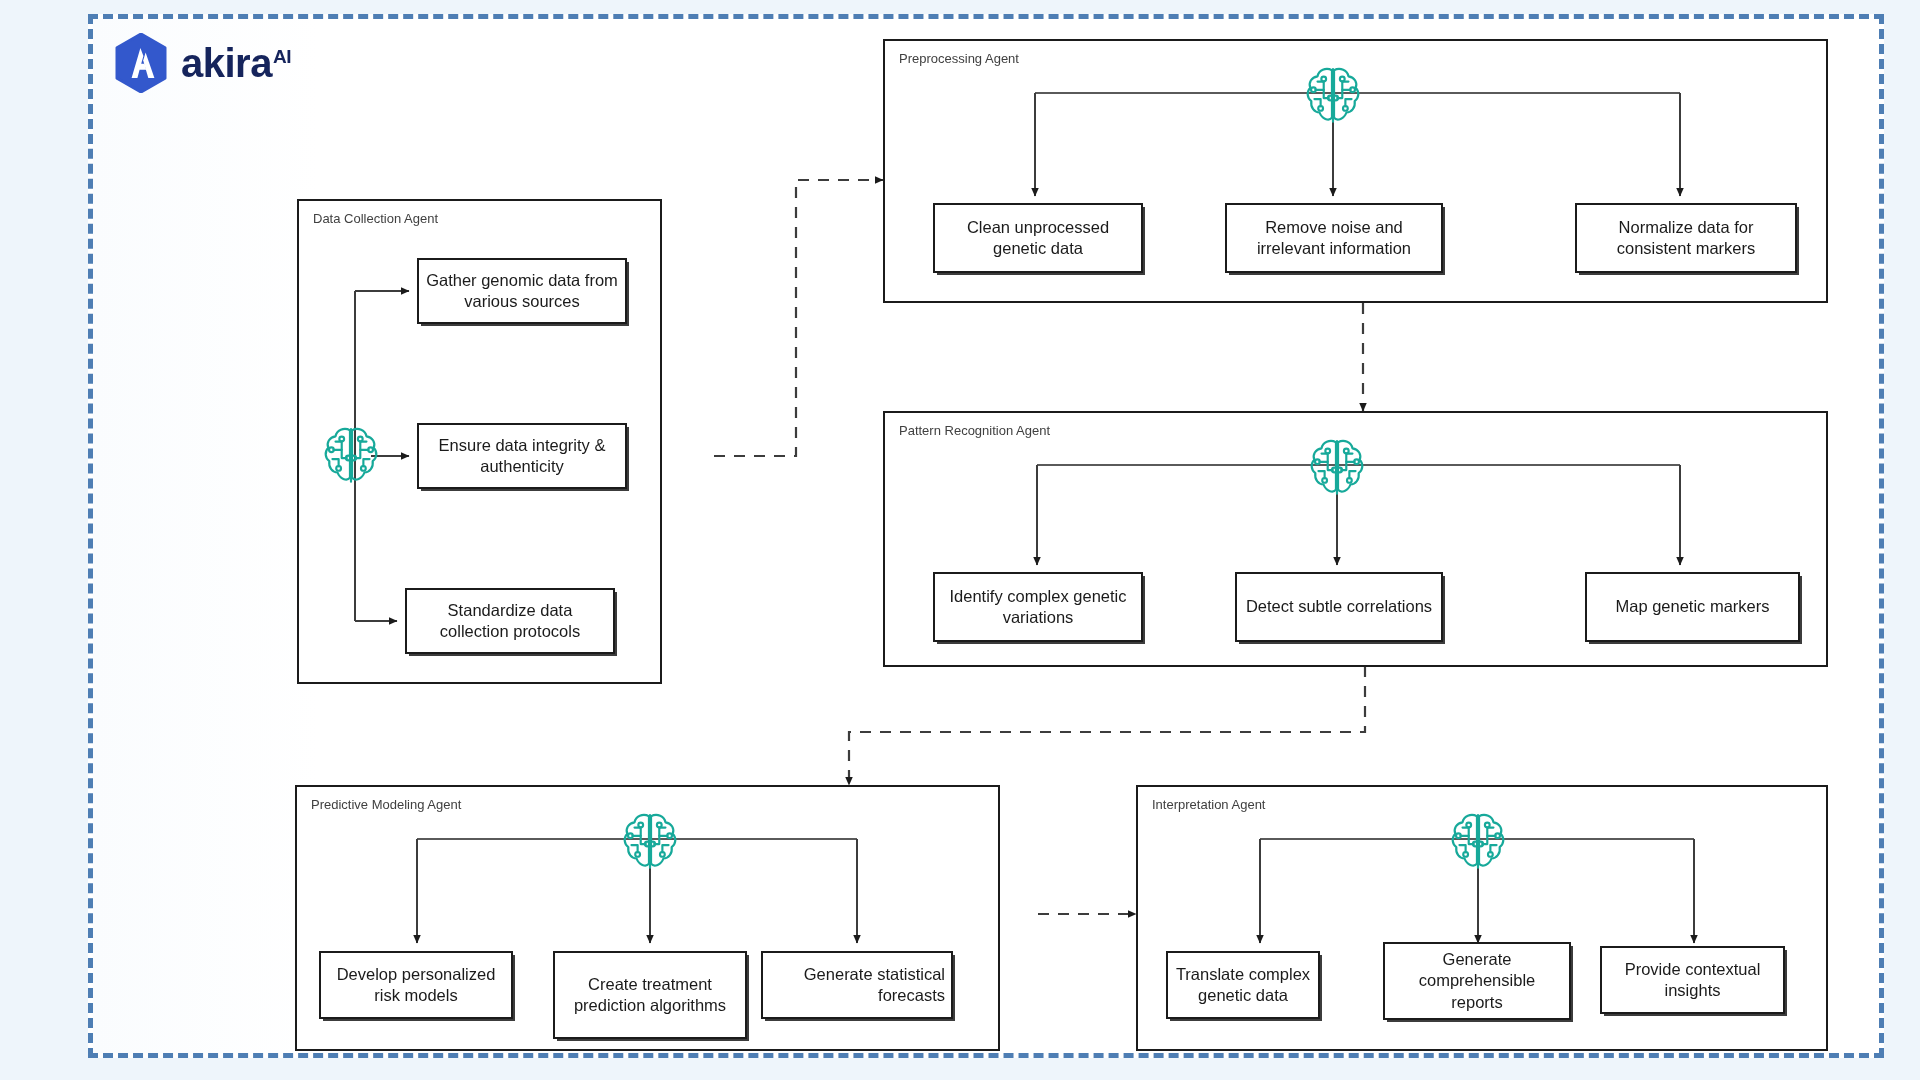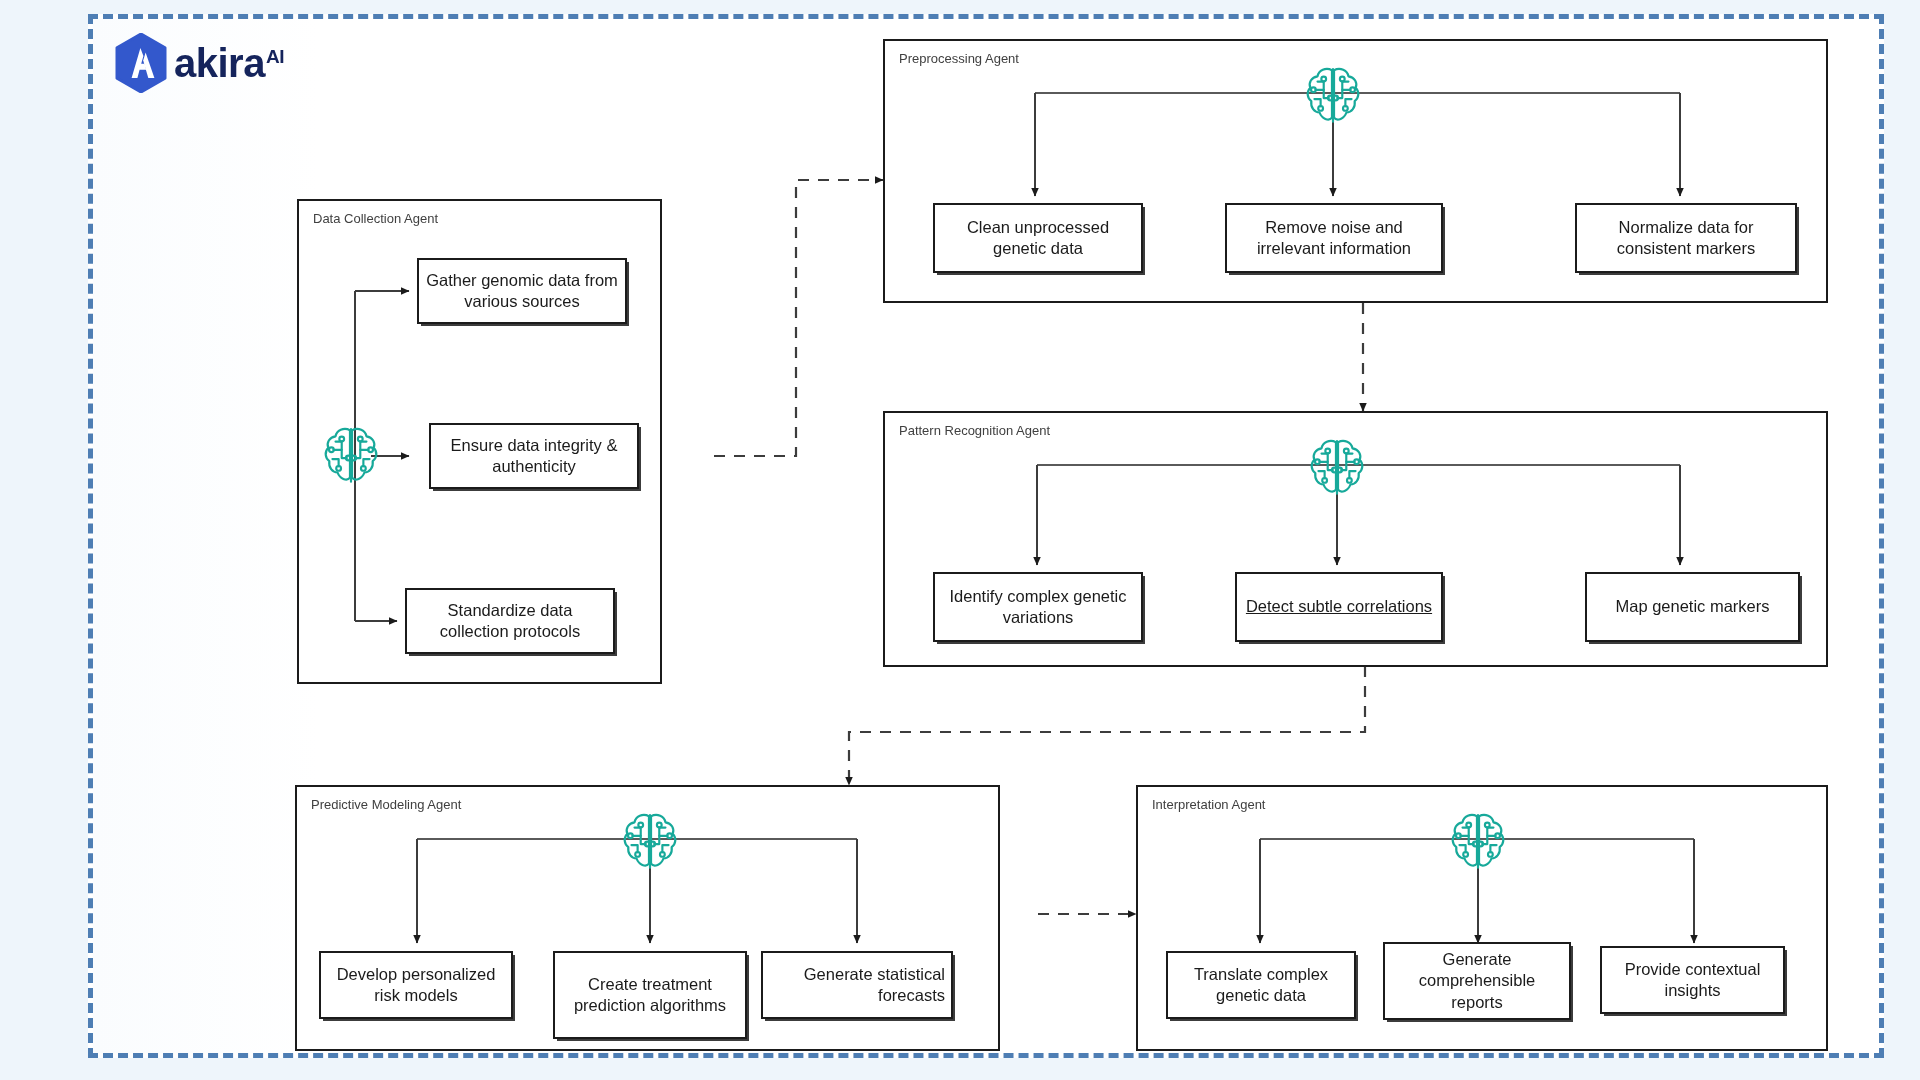--- a/index.html
+++ b/index.html
@@ -36,21 +36,21 @@
     background: linear-gradient(90deg,#fafcfe 0%,#ffffff 100%);
     pointer-events: none;
   }
   
   #brand {
     position: absolute;
     left: 20px;
     top: 14px;
     display: flex;
     align-items: center;
-    gap: 5px;
+    gap: 12px;
   }
   #brand .hex { width: 56px; height: 60px; display:block; }
   #brand .wordmark {
     font-size: 40px;
     font-weight: bold;
     color: #15245c;
     letter-spacing: -0.5px;
     position: relative;
     line-height: 1;
   }
@@ -173,21 +173,21 @@
           <circle cx="29.4" cy="34" r="2.3"></circle>
           <circle cx="20" cy="44" r="2.3"></circle>
           <circle cx="41" cy="15.5" r="2.3"></circle>
           <circle cx="51" cy="26" r="2.3"></circle>
           <circle cx="34.6" cy="34" r="2.3"></circle>
           <circle cx="44" cy="44" r="2.3"></circle>
         </g>
       </svg>
 
       <div class="task-box" style="left:118px; top:57px; width:210px; height:66px;">Gather genomic data from various sources</div>
-      <div class="task-box" style="left:130px; top:222px; width:210px; height:66px;">Ensure data integrity &amp; authenticity</div>
+      <div class="task-box" style="left:118px; top:222px; width:210px; height:66px;">Ensure data integrity &amp; authenticity</div>
       <div class="task-box" style="left:106px; top:387px; width:210px; height:66px;">Standardize data collection protocols</div>
     </div>
 
     <div class="agent-group" style="left:790px; top:20px; width:945px; height:264px;">
       <div class="agent-title">Preprocessing Agent</div>
 
       <svg class="wires">
         <path d="M 150,52 L 795,52" fill="none" stroke="#5a5a5a" stroke-width="2"></path>
         <path d="M 150,52 L 150,155" fill="none" stroke="#3c3c3c" stroke-width="2" marker-end="url(#arrowSolid)"></path>
         <path d="M 448,52 L 448,155" fill="none" stroke="#3c3c3c" stroke-width="2" marker-end="url(#arrowSolid)"></path>
@@ -247,21 +247,21 @@
           <circle cx="29.4" cy="34" r="2.3"></circle>
             <circle cx="20" cy="44" r="2.3"></circle>
           <circle cx="41" cy="15.5" r="2.3"></circle>
             <circle cx="51" cy="26" r="2.3"></circle>
           <circle cx="34.6" cy="34" r="2.3"></circle>
             <circle cx="44" cy="44" r="2.3"></circle>
         </g>
       </svg>
 
       <div class="task-box" style="left:48px; top:159px; width:210px; height:70px;">Identify complex genetic variations</div>
-      <div class="task-box" style="left:350px; top:159px; width:208px; height:70px;text-decoration:underline;">Detect subtle correlations</div>
+      <div class="task-box" style="left:350px; top:159px; width:208px; height:70px;">Detect subtle correlations</div>
       <div class="task-box" style="left:700px; top:159px; width:215px; height:70px;">Map genetic markers</div>
     </div>
 
     <div class="agent-group" style="left:202px; top:766px; width:705px; height:266px;">
       <div class="agent-title">Predictive Modeling Agent</div>
 
       <svg class="wires">
         <path d="M 120,52 L 560,52" fill="none" stroke="#5a5a5a" stroke-width="2"></path>
         <path d="M 120,52 L 120,156" fill="none" stroke="#3c3c3c" stroke-width="2" marker-end="url(#arrowSolid)"></path>
         <path d="M 353,52 L 353,156" fill="none" stroke="#3c3c3c" stroke-width="2" marker-end="url(#arrowSolid)"></path>
@@ -320,19 +320,19 @@
             <circle cx="13" cy="26" r="2.3"></circle>
           <circle cx="29.4" cy="34" r="2.3"></circle>
             <circle cx="20" cy="44" r="2.3"></circle>
           <circle cx="41" cy="15.5" r="2.3"></circle>
             <circle cx="51" cy="26" r="2.3"></circle>
           <circle cx="34.6" cy="34" r="2.3"></circle>
             <circle cx="44" cy="44" r="2.3"></circle>
         </g>
       </svg>
 
-      <div class="task-box" style="left:28px; top:164px; width:190px; height:68px;">Translate complex genetic data</div>
+      <div class="task-box" style="left:28px; top:164px; width:154px; height:68px;">Translate complex genetic data</div>
       <div class="task-box" style="left:245px; top:155px; width:188px; height:78px;">Generate comprehensible reports</div>
       <div class="task-box" style="left:462px; top:159px; width:185px; height:68px;">Provide contextual insights</div>
     </div>
 
   </div>
 </div>
 
 </body></html>

